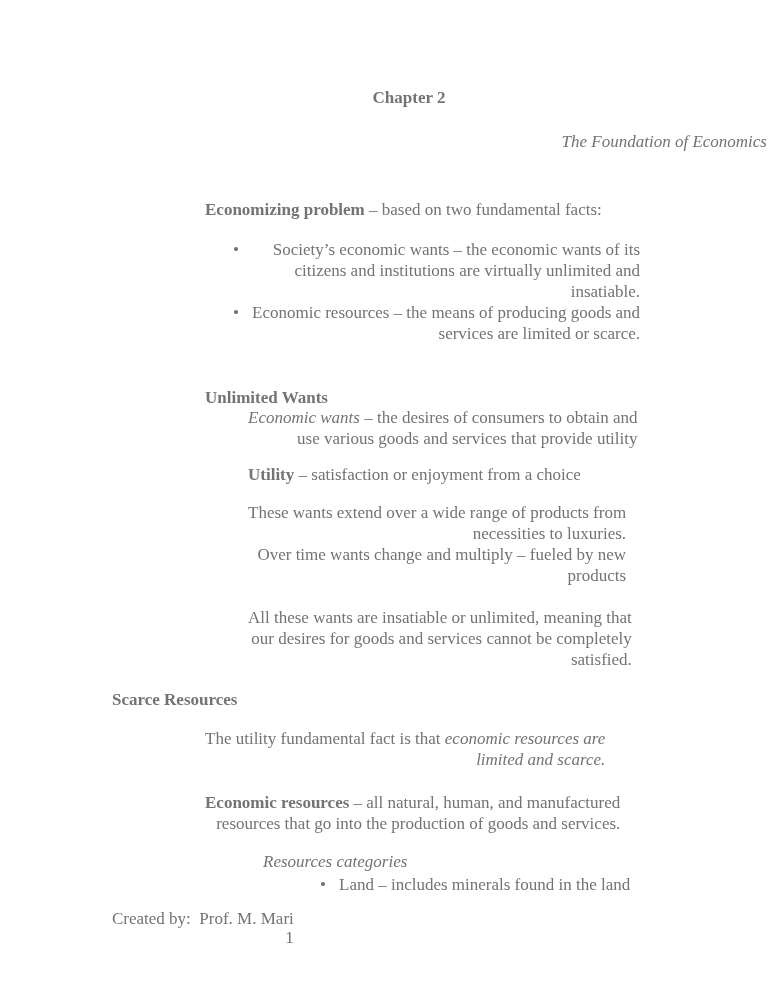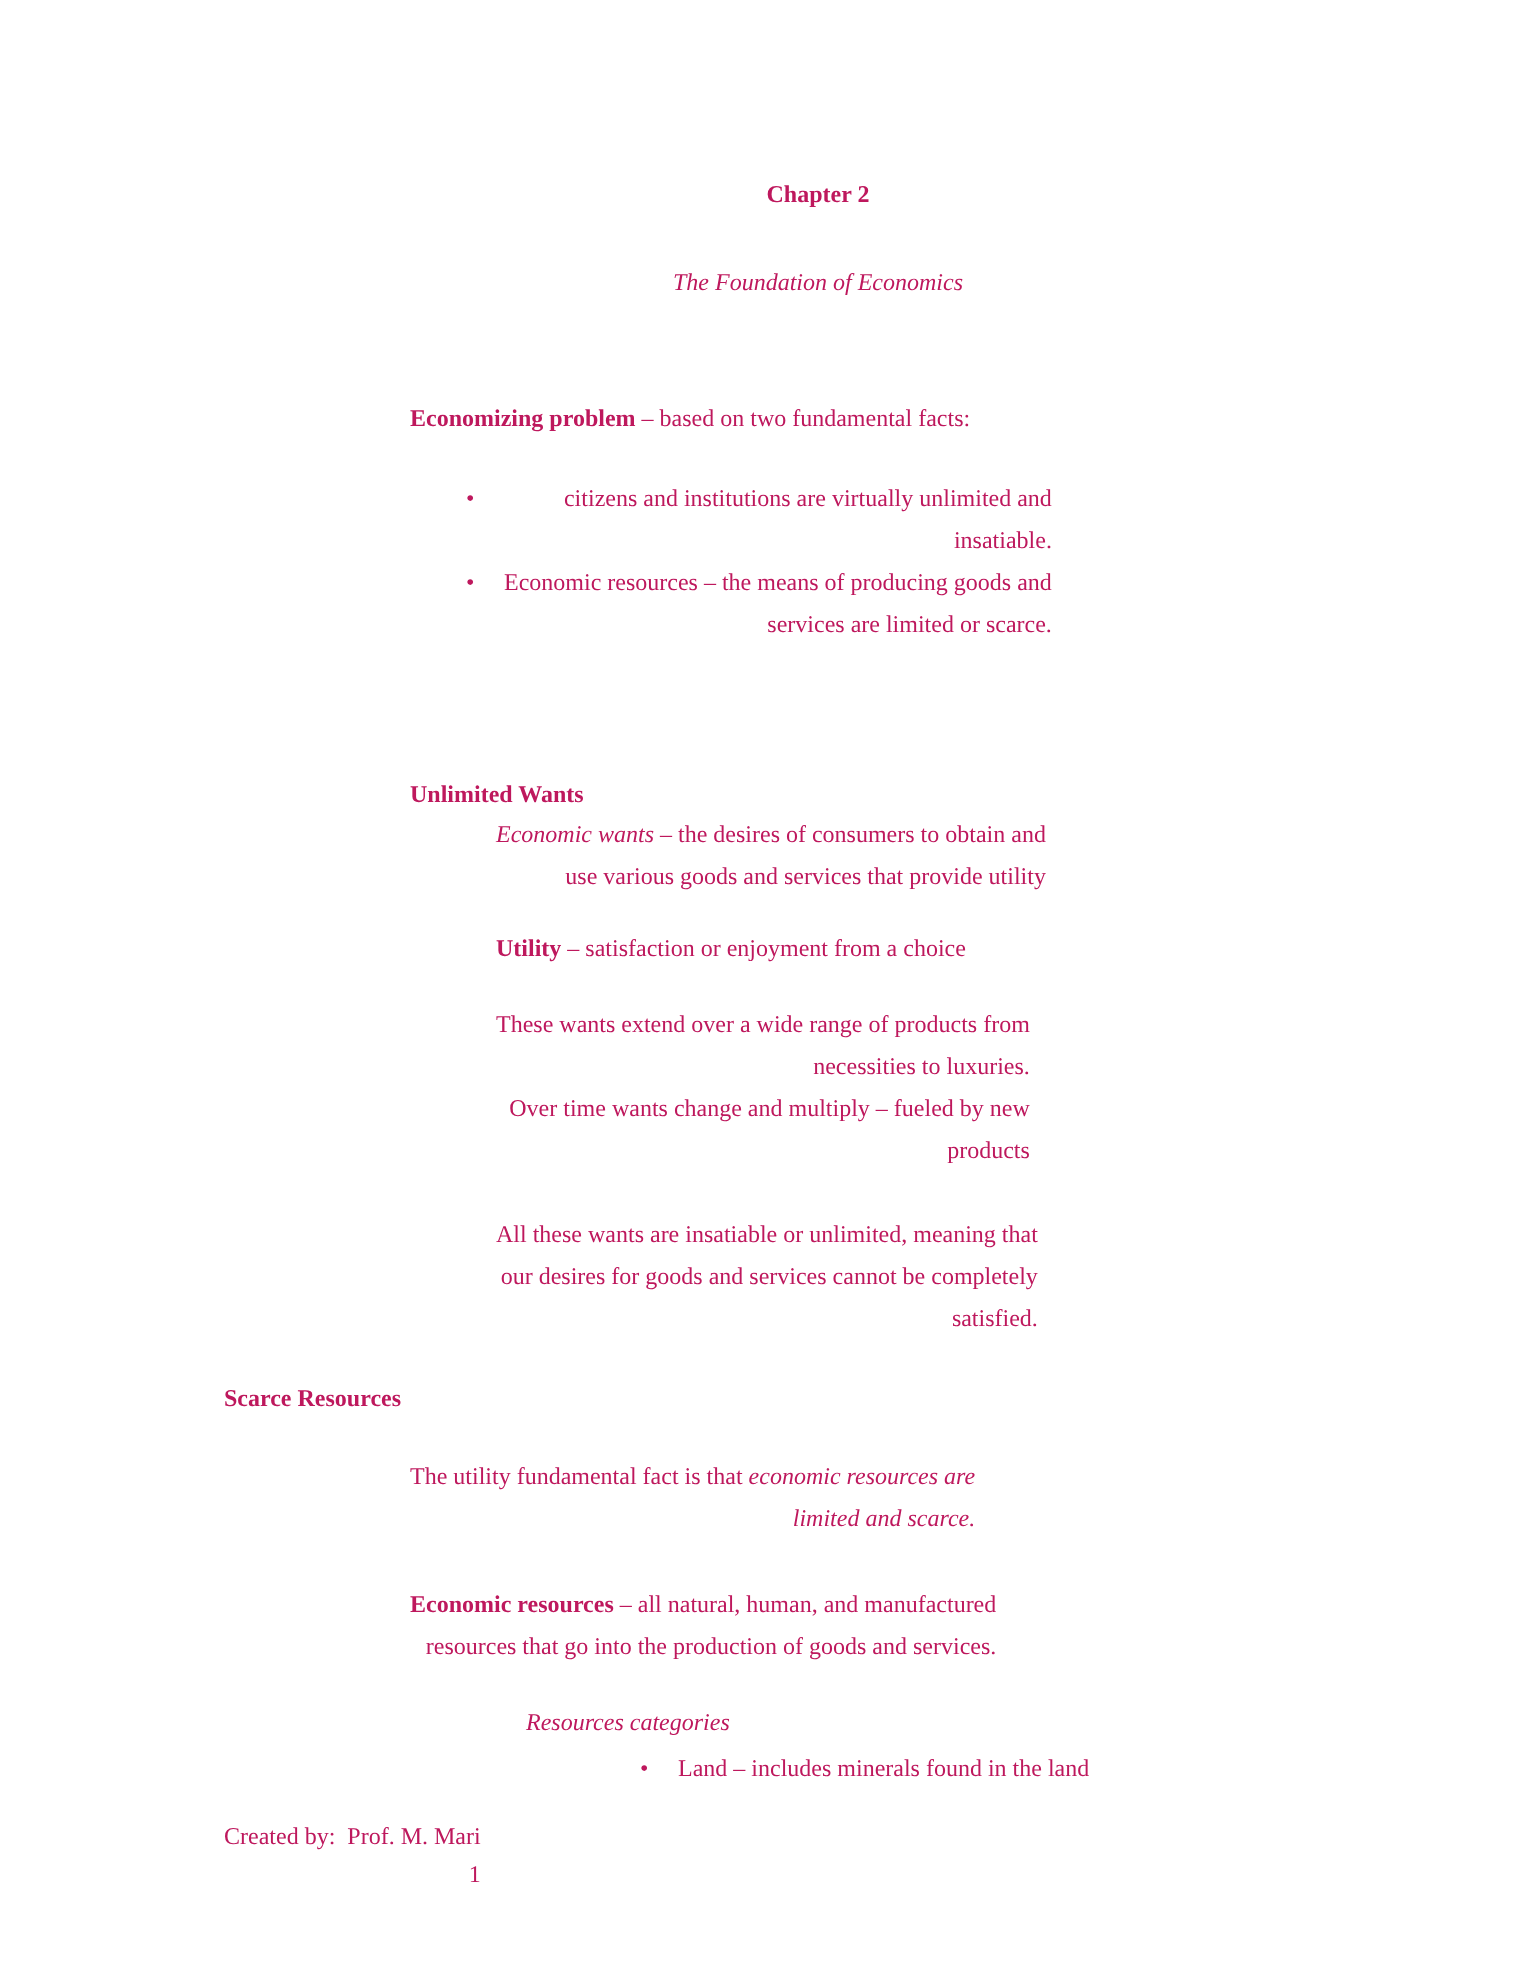--- a/index.html
+++ b/index.html
@@ -3,38 +3,38 @@
 <meta charset="utf-8">
 <style>
   html, body { margin: 0; padding: 0; background: #ffffff; }
   .page {
     position: relative;
     width: 768px;
     height: 994px;
     background: #ffffff;
     overflow: hidden;
     font-family: "Liberation Serif", "DejaVu Serif", serif;
-    font-size: 12px;
+    font-size: 17px;
     line-height: 21px;
-    color: #be185d;
+    color: #737373;
   }
   .block { position: absolute; }
   .line { display: block; white-space: nowrap; text-align: right; }
   .nowrap { white-space: nowrap; }
   .b { font-weight: 700; }
   .i { font-style: italic; }
   .center { text-align: center; }
 
   
   .bullet { position: relative; padding-left: 20px; }
   .bullet::before { content: "\2022"; position: absolute; left: 1px; top: 0; }
 
   
   #title        { left: 51px;  top: 87px;  width: 716px; }
-  #subtitle     { left: 51px;  top: 131px; width: 716px; }
+  #subtitle     { left: 51px;  top: 131px; width: 716px; text-align: right; }
   #economizing  { left: 205px; top: 199px; }
   #fact-bullets { left: 232px; top: 239px; }
   #unlimited    { left: 205px; top: 387px; }
   #econ-wants   { left: 248px; top: 407px; }
   #utility      { left: 248px; top: 464px; }
   #wants-range  { left: 248px; top: 502px; }
   #insatiable   { left: 248px; top: 607px; }
   #scarce       { left: 112px; top: 689px; }
   #second-fact  { left: 205px; top: 728px; }
   #econ-res     { left: 205px; top: 792px; }
@@ -54,20 +54,21 @@
   <div id="subtitle" class="block center i">
     <span class="nowrap">The Foundation of Economics</span>
   </div>
 
   <div id="economizing" class="block">
     <span class="line"><span class="b">Economizing problem</span><span> – based on two fundamental facts:</span></span>
   </div>
 
   <div id="fact-bullets" class="block">
     <div class="bullet">
+      <span class="line">Society’s economic wants – the economic wants of its</span>
       <span class="line">citizens and institutions are virtually unlimited and</span>
       <span class="line">insatiable.</span>
     </div>
     <div class="bullet">
       <span class="line">Economic resources – the means of producing goods and</span>
       <span class="line">services are limited or scarce.</span>
     </div>
   </div>
 
   <div id="unlimited" class="block b">

